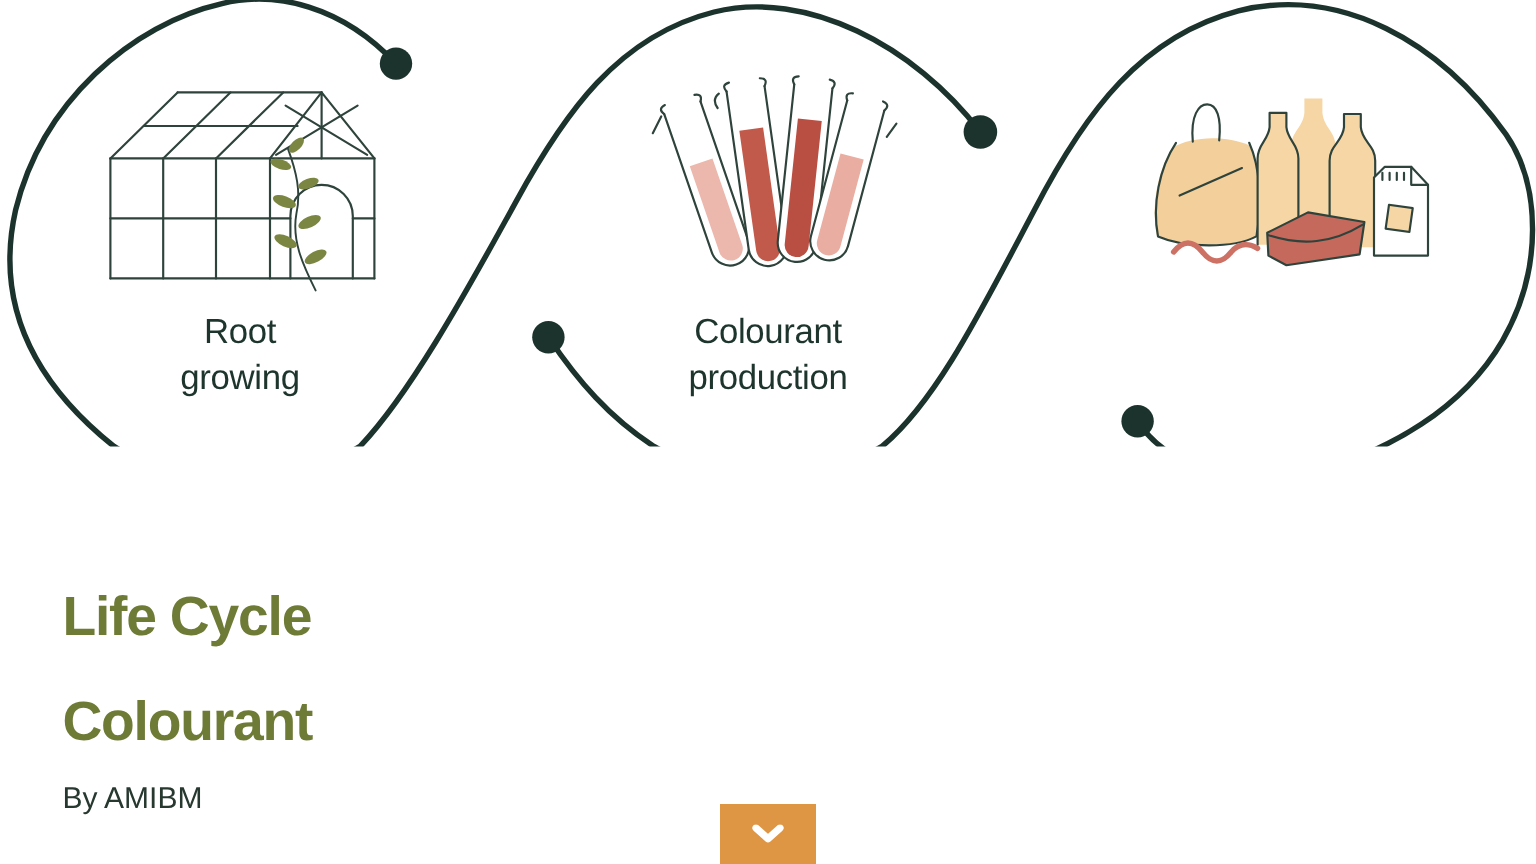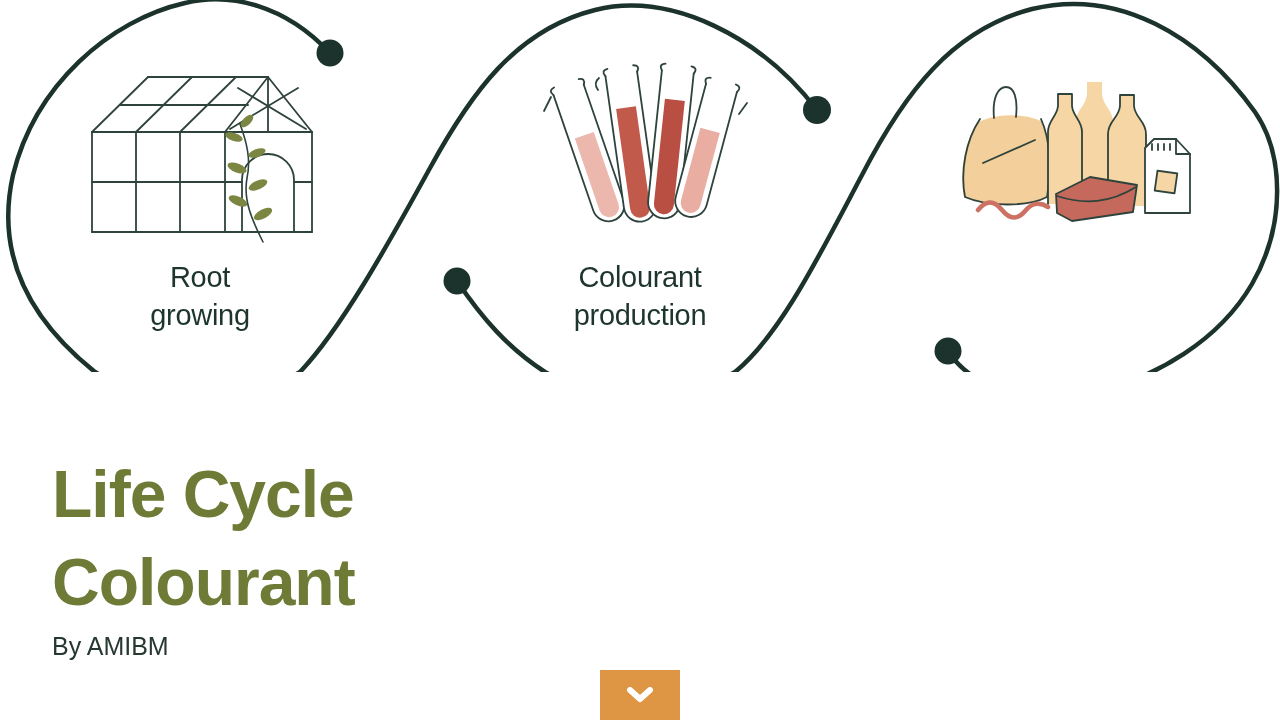--- a/index.html
+++ b/index.html
@@ -31,22 +31,22 @@
     font-weight: normal; font-size: 29px; line-height: 38px;
     letter-spacing: -0.3px; color: var(--label);
   }
   .stage-label span { display: block; }
   #stage-label-0 { left: 50px; }
   #stage-label-1 { left: 490px; }
   #stage-label-2 { left: 930px; }
   
   .hero { position: absolute; left: 52px; top: 450px; }
   .hero-title {
-    font-size: 66px; font-weight: bold; line-height: 88px;
-    letter-spacing: -1px; color: var(--title);
+    font-size: 46px; font-weight: bold; line-height: 88px;
+    letter-spacing: -1px; color: var(--title); margin-top: 19px;
   }
   .hero-byline {
     margin-top: 6px; font-size: 25px; font-weight: normal; color: var(--byline);
   }
   
   .scroll-btn {
     position: absolute; left: 600px; top: 670px; width: 80px; height: 50px;
     background: var(--button-bg); border: none; padding: 0; margin: 0;
     display: flex; align-items: center; justify-content: center; cursor: pointer;
   }

